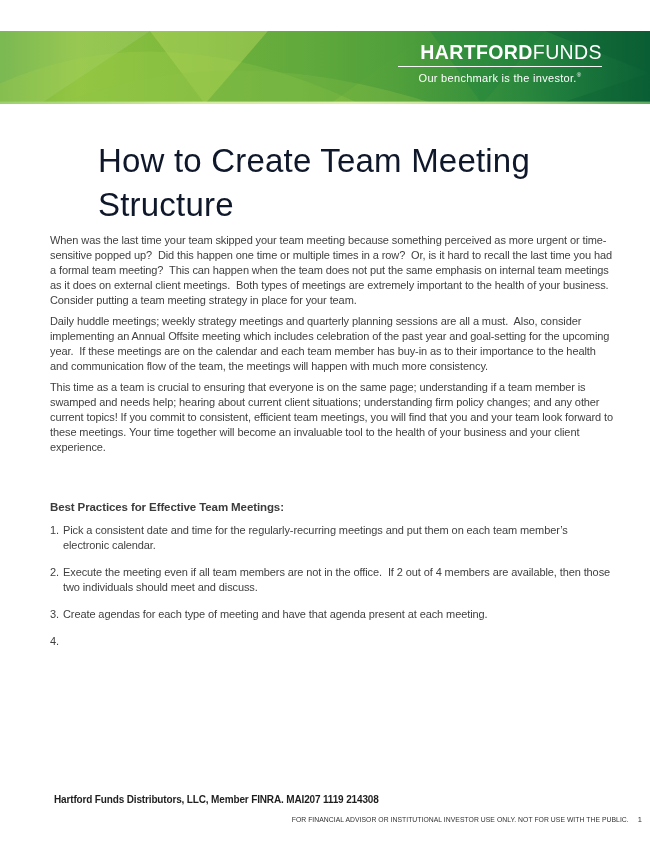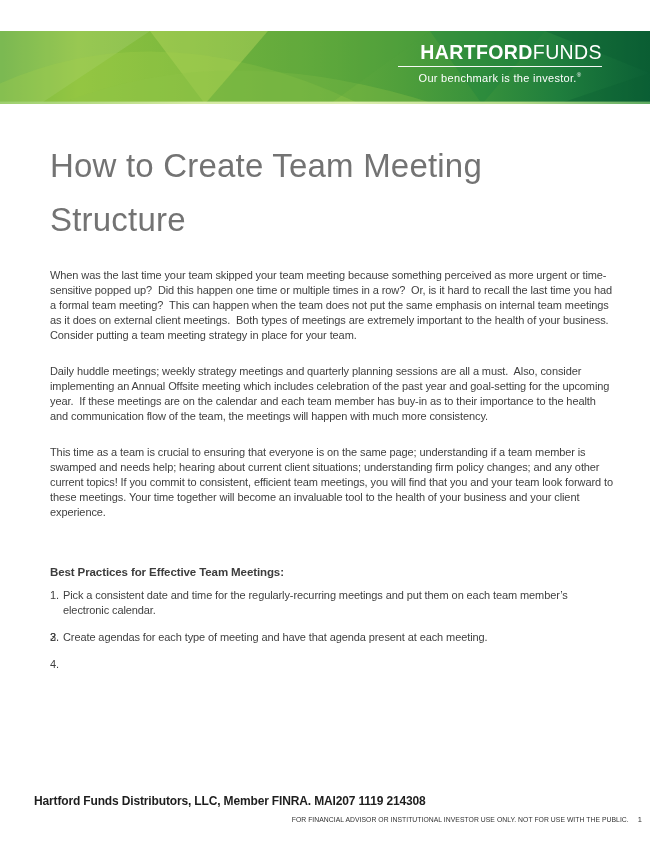--- a/index.html
+++ b/index.html
@@ -39,26 +39,27 @@
   }
   .tagline sup { font-size: 6px; vertical-align: 5px; }
 
   
   .content {
     position: absolute; top: 73px; left: 50px;
     width: 566px;
   }
   h1.doc-title {
     margin-top: 66px;
-    font-size: 33px; line-height: 54px;
+    font-size: 33px; line-height: 44px;
     font-weight: 300; letter-spacing: 0.2px;
-    color: #737373;
+    color: #0f172a;
+    margin-left: 48px;
   }
   .content p {
-    margin-top: 21px;
+    margin-top: 6px;
     font-size: 11px; line-height: 15px;
     letter-spacing: -0.1px;
     color: #3f3f3f;
   }
   .bp-heading {
     margin-top: 46px;
     font-size: 11.5px; font-weight: 700;
     color: #3c3c3c; letter-spacing: -0.1px;
   }
   ol.bp-list {
@@ -72,22 +73,22 @@
     font-size: 11px; line-height: 15px;
     letter-spacing: -0.1px;
     color: #3f3f3f;
   }
   ol.bp-list li .num {
     position: absolute; left: 0; top: 0;
   }
 
   
   .footer-left {
-    position: absolute; left: 34px; top: 794px;
-    font-size: 12px; font-weight: 700; letter-spacing: -0.15px;
+    position: absolute; left: 54px; top: 794px;
+    font-size: 10px; font-weight: 700; letter-spacing: -0.15px;
     color: #1e1e1e; white-space: nowrap;
   }
   .footer-right {
     position: absolute; right: 8px; top: 815px;
     font-size: 6.8px; letter-spacing: 0.05px;
     color: #303030; white-space: nowrap;
   }
   .footer-right .page-num { margin-left: 9px; font-size: 7.5px; }
 </style>
 </head>
@@ -146,20 +147,21 @@
 
   <div class="bp-heading">Best Practices for Effective Team Meetings:</div>
 
   <ol class="bp-list">
     <li>
       <span class="num">1.</span>
       <span>Pick a consistent date and time for the regularly-recurring meetings and put them on each team member’s electronic calendar.</span>
     </li>
     <li>
       <span class="num">2.</span>
+      <span>Execute the meeting even if all team members are not in the office.&nbsp; If 2 out of 4 members are available, then those two individuals should meet and discuss.</span>
     </li>
     <li>
       <span class="num">3.</span>
       <span>Create agendas for each type of meeting and have that agenda present at each meeting.</span>
     </li>
     <li>
       <span class="num">4.</span>
     </li>
   </ol>
 </div>

